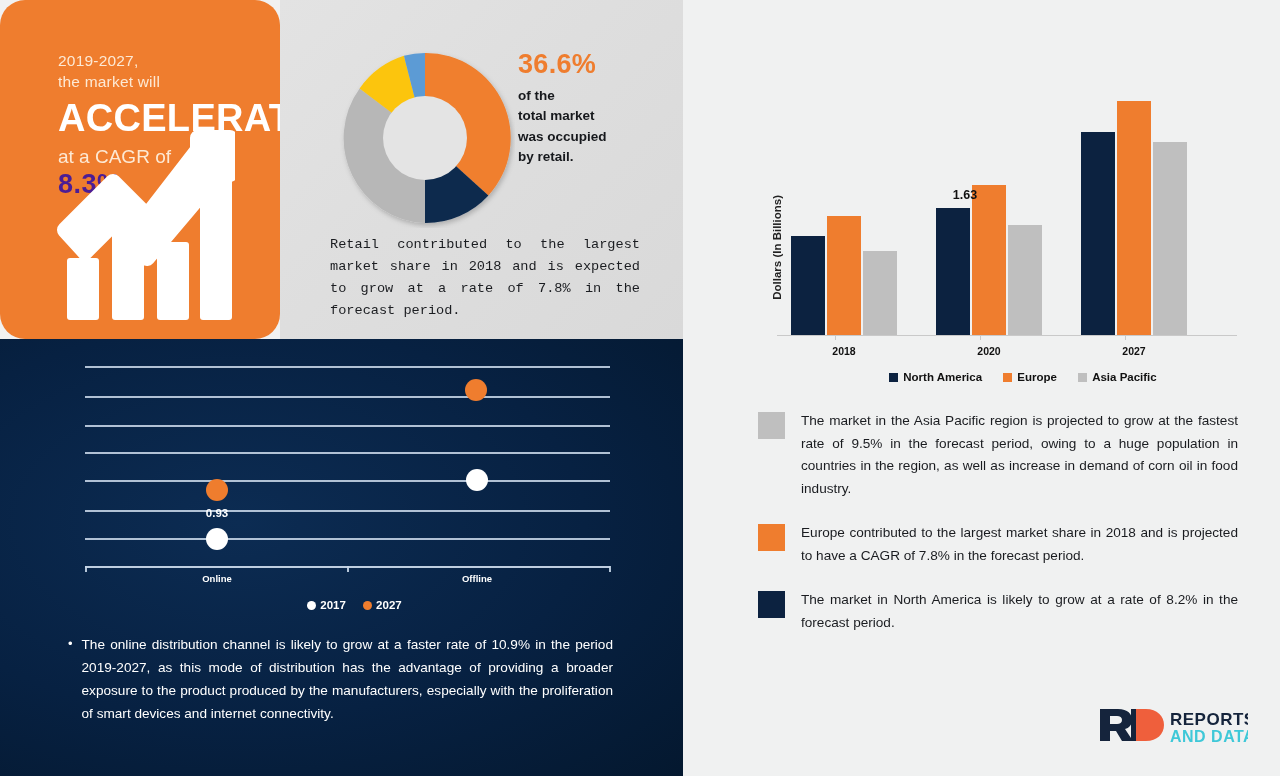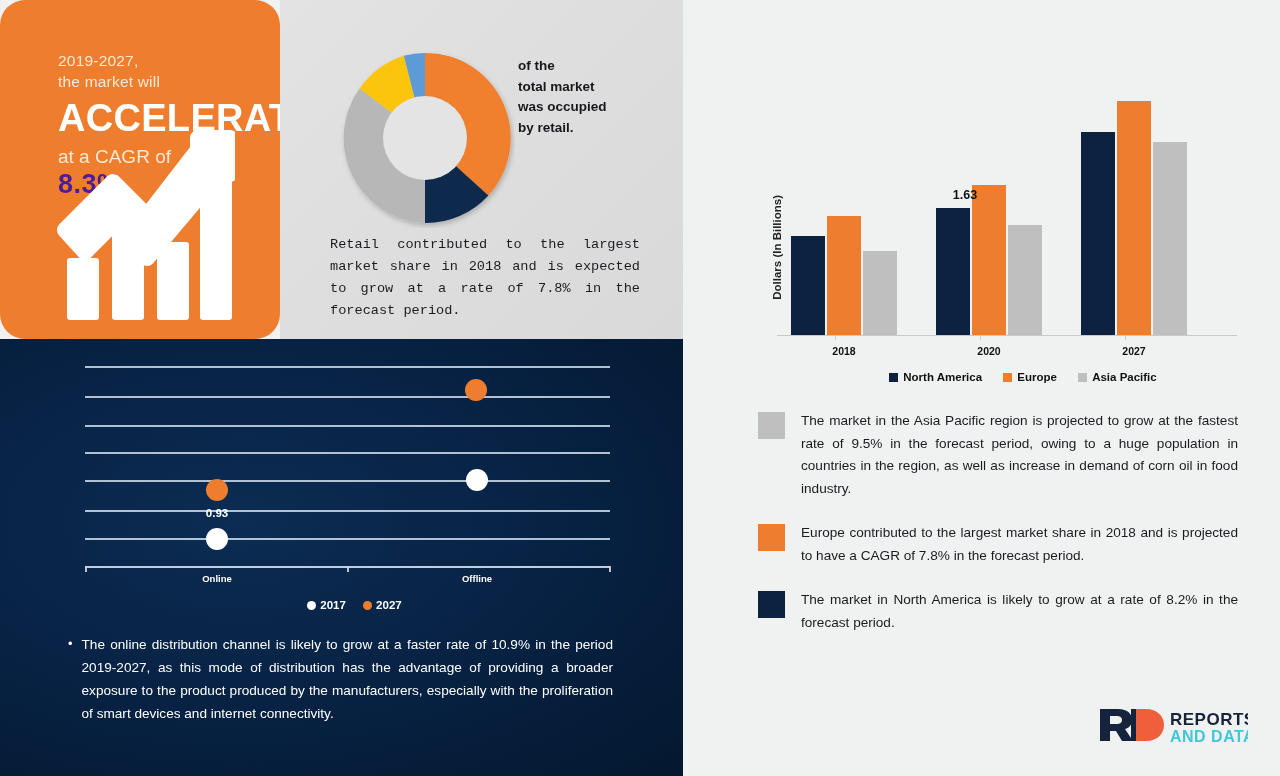--- a/index.html
+++ b/index.html
@@ -110,20 +110,21 @@
           <path d="M90 90 L90 175 A85 85 0 0 1 24.6 40.5 Z" fill="#b7b7b7"></path>
 
           <path d="M90 90 L24.6 40.5 A85 85 0 0 1 68.9 7.8 Z" fill="#fcc511"></path>
 
           <path d="M90 90 L68.9 7.8 A85 85 0 0 1 90 5 Z" fill="#5b9bd5"></path>
           <circle cx="90" cy="90" r="42" fill="#e4e4e4"></circle>
         </g>
       </svg>
     </div>
     <div class="donut-stat">
+      <div class="donut-pct">36.6%</div>
       <div class="donut-sub">
         <div>of the</div>
         <div>total market</div>
         <div>was occupied</div>
         <div>by retail.</div>
       </div>
     </div>
     <div class="donut-note">Retail contributed to the largest market share in 2018 and is expected to grow at a rate of 7.8% in the forecast period.</div>
   </div>
 

